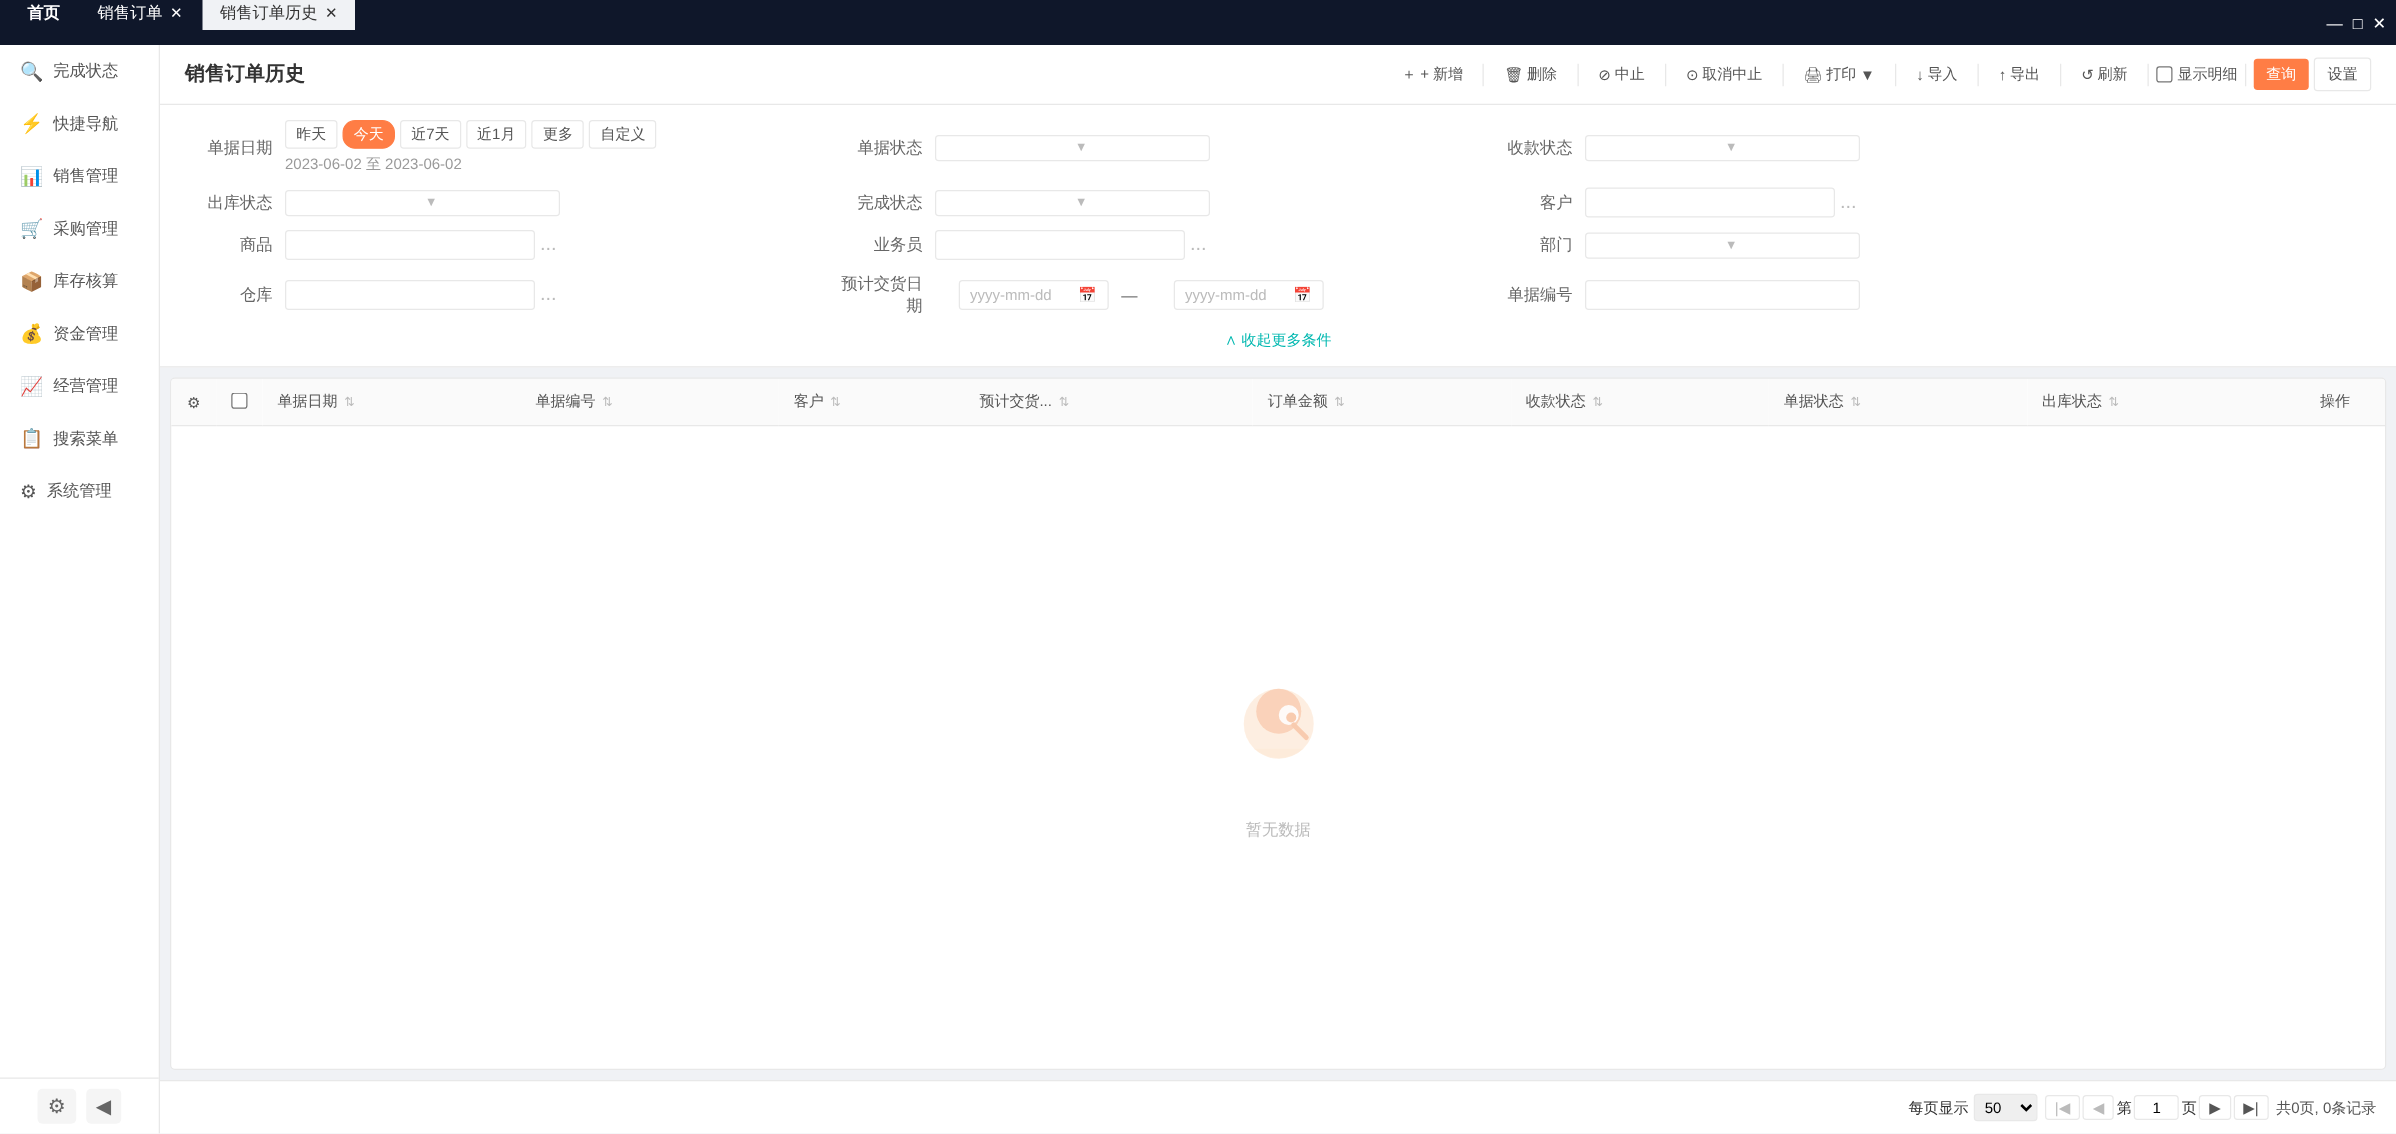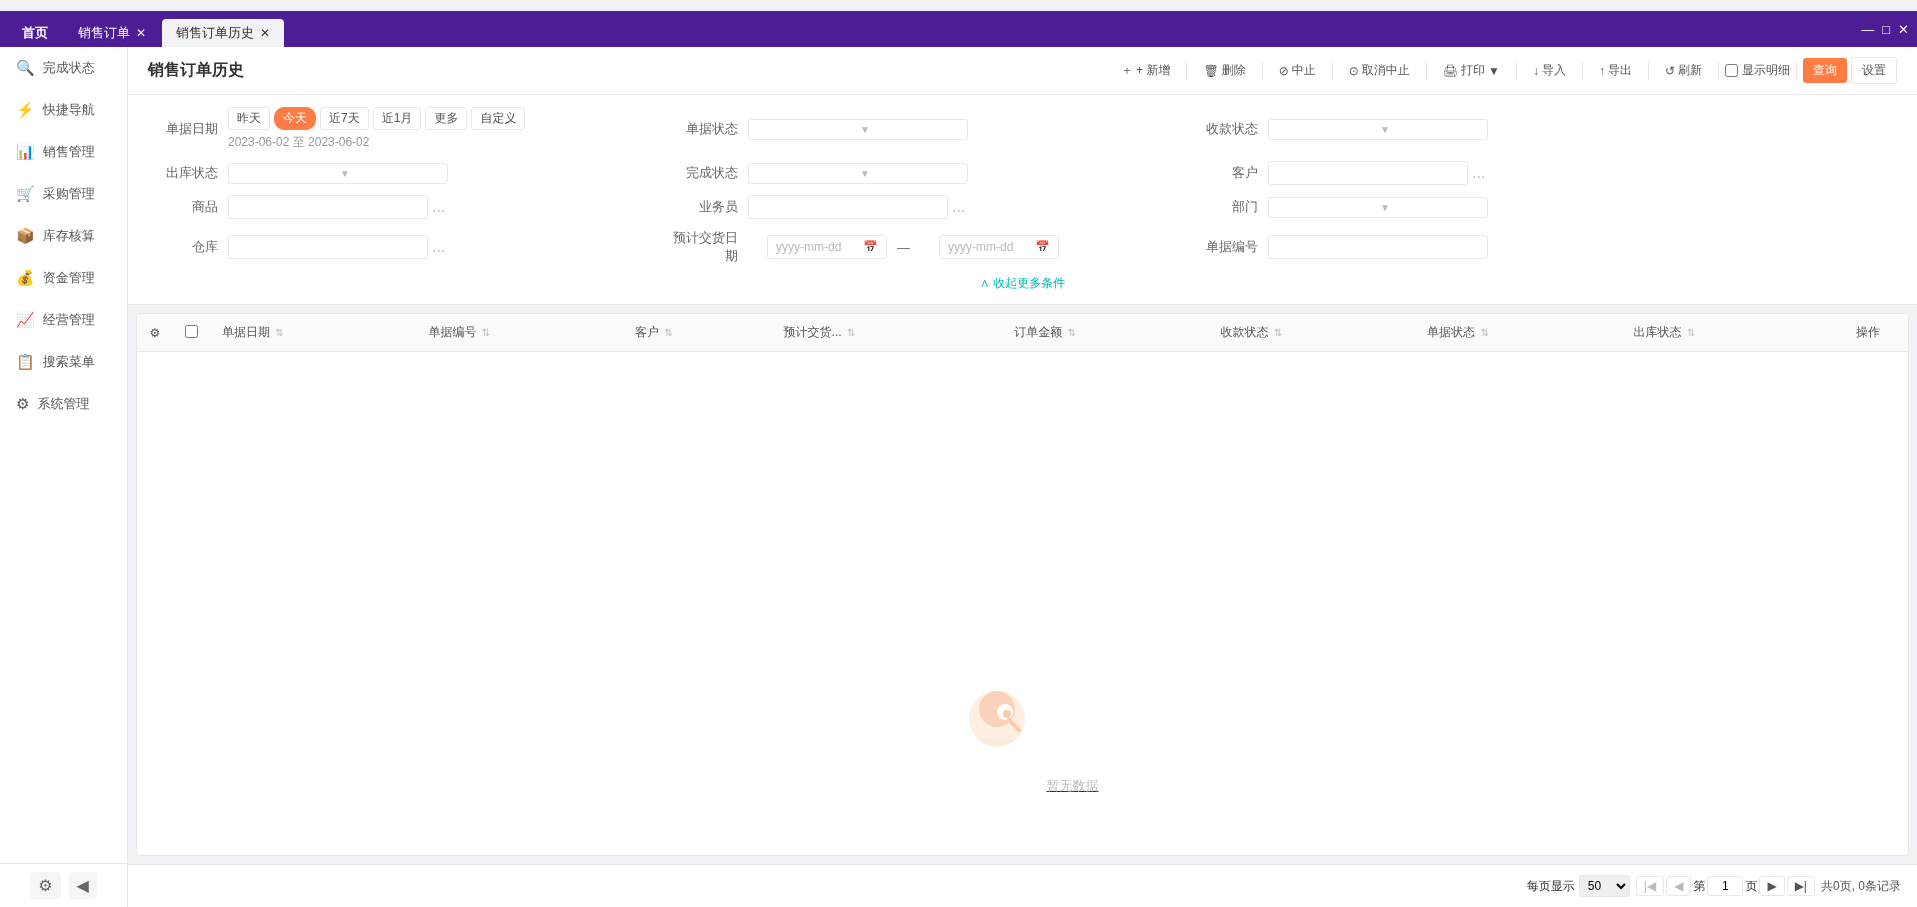--- a/index.html
+++ b/index.html
@@ -1,19 +1,19 @@
 <!DOCTYPE html>
 <html><head>
   <meta charset="utf-8">
   <style>
     * { box-sizing: border-box; margin: 0; padding: 0; }
     body { font-family: 'Microsoft YaHei', sans-serif; font-size: 13px; background: #f0f2f5; color: #333; display: flex; flex-direction: column; height: 100vh; overflow: hidden; }
 
     
-    .top-bar { background: #4c1d95; height: 36px; display: flex; align-items: center; justify-content: space-between; padding: 0 8px; flex-shrink: 0; margin-top: 11px; }
+    .top-bar { background: #0f172a; height: 36px; display: flex; align-items: center; justify-content: space-between; padding: 12px 8px; flex-shrink: 0; }
     .top-bar-tabs { display: flex; align-items: flex-end; height: 100%; }
     .top-tab { display: flex; align-items: center; padding: 0 14px; height: 28px; border-radius: 4px 4px 0 0; cursor: pointer; color: #fff; font-size: 13px; margin-right: 2px; position: relative; }
     .top-tab.active { background: #f0f2f5; color: #333; }
     .top-tab .tab-close { margin-left: 6px; font-size: 12px; color: inherit; cursor: pointer; }
     .top-tab-home { background: transparent; color: #fff; font-weight: bold; }
     .top-bar-right { display: flex; align-items: center; gap: 8px; }
     .top-bar-right span { color: #fff; font-size: 13px; cursor: pointer; }
 
     
     .main-layout { display: flex; flex: 1; overflow: hidden; }
@@ -60,21 +60,21 @@
     .table-container { flex: 1; overflow: auto; background: #fff; margin: 8px; border-radius: 4px; border: 1px solid #e8e8e8; display: flex; flex-direction: column; }
     table { width: 100%; border-collapse: collapse; font-size: 12px; }
     thead tr { background: #fafafa; border-bottom: 1px solid #e8e8e8; }
     thead th { padding: 10px 12px; text-align: left; color: #555; font-weight: normal; white-space: nowrap; position: relative; }
     thead th .sort-icon { color: #bbb; font-size: 10px; margin-left: 2px; }
     .table-settings-col { width: 36px; text-align: center; }
     .table-check-col { width: 36px; text-align: center; }
     .op-col { width: 80px; text-align: center; }
 
     
-    .empty-state { display: flex; align-items: flex-end; justify-content: center; flex: 1; padding: 60px; text-decoration: underline; }
+    .empty-state { display: flex; flex-direction: column; align-items: center; justify-content: center; flex: 1; padding: 60px; }
     .empty-icon { font-size: 80px; margin-bottom: 12px; }
     .empty-text { color: #bbb; font-size: 13px; }
 
     
     .pagination { display: flex; align-items: center; justify-content: flex-end; padding: 10px 16px; background: #fff; border-top: 1px solid #e8e8e8; gap: 6px; font-size: 12px; flex-shrink: 0; }
     .page-size-select { display: flex; align-items: center; gap: 4px; }
     .page-size-select select { border: 1px solid #e8e8e8; border-radius: 3px; padding: 2px 4px; font-size: 12px; outline: none; }
     .page-nav { display: flex; align-items: center; gap: 2px; }
     .page-nav button { border: 1px solid #e8e8e8; background: #fff; border-radius: 3px; padding: 2px 7px; cursor: pointer; color: #555; font-size: 12px; }
     .page-nav button:disabled { color: #bbb; cursor: not-allowed; }

